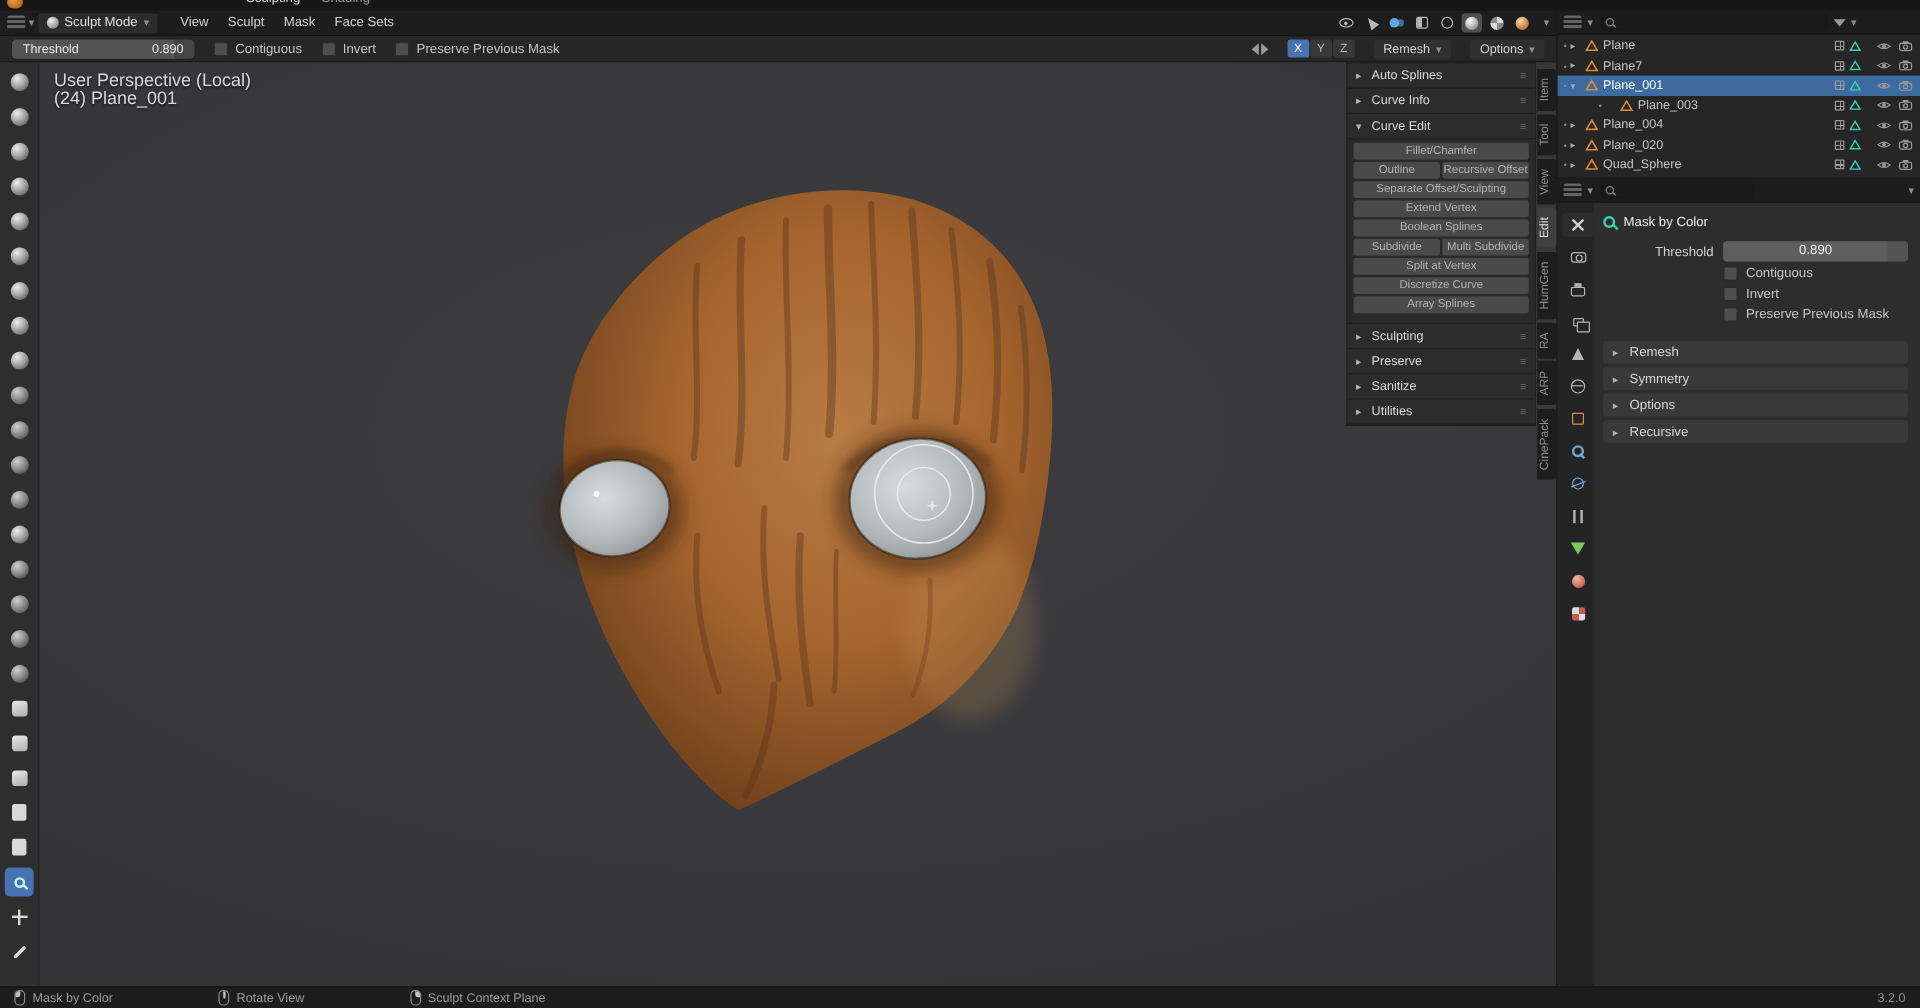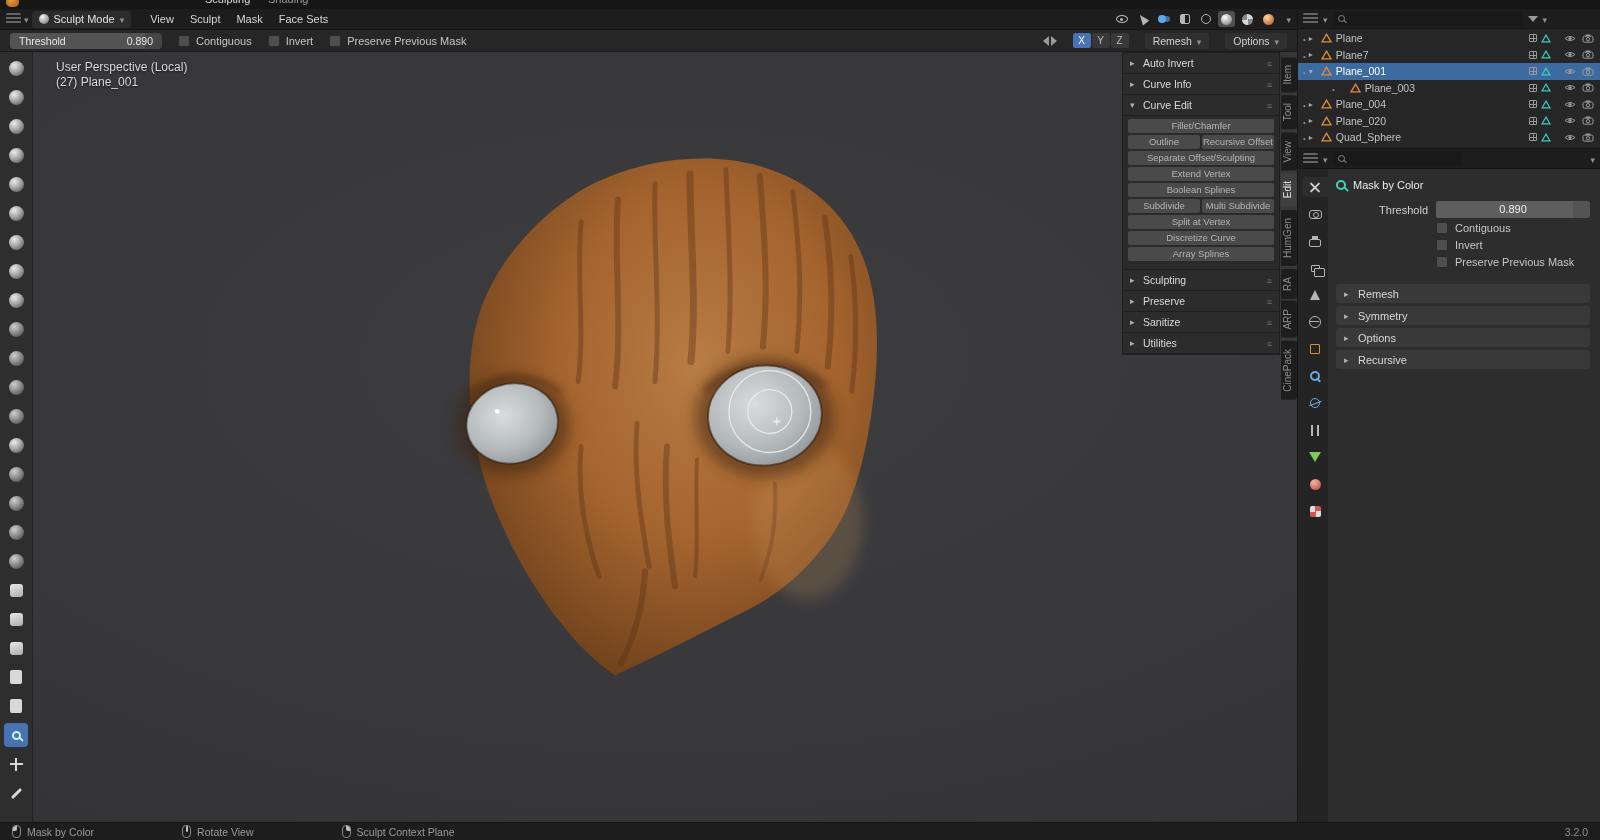--- a/index.html
+++ b/index.html
@@ -76,21 +76,21 @@
   .g-mag i { width:9px; height:9px; border:2px solid #c9f2e6; border-radius:50%; }
   .g-mag i::after { content:""; position:absolute; width:6px; height:2px; background:#c9f2e6; right:-5px; bottom:-2px; transform:rotate(45deg); border-radius:1px; }
   .g-move i { width:13px; height:13px; }
   .g-move i::before { content:""; position:absolute; left:0; top:5.5px; width:13px; height:2px; background:#d8d8d8; }
   .g-move i::after  { content:""; position:absolute; left:5.5px; top:0; width:2px; height:13px; background:#d8d8d8; }
   .g-pen i { width:13px; height:3px; background:#d8d8d8; transform:rotate(-45deg); border-radius:2px; }
 
   
   .viewport { position:absolute; left:33px; top:52px; width:1264px; bottom:18px;
               background:radial-gradient(120% 100% at 50% 40%, #3d3d3f 0%, #37373a 55%, #2e2e31 100%); overflow:hidden; }
-  .vp-overlay { position:absolute; left:23px; top:8px; color:#d8d8d8; font-size:12px; line-height:15px;
+  .vp-overlay { position:absolute; left:12px; top:8px; color:#d8d8d8; font-size:15px; line-height:15px;
                 text-shadow:0 1px 2px rgba(0,0,0,.55); z-index:3; }
   .vp-svg { position:absolute; inset:0; width:100%; height:100%; }
 
   
   .npanel { position:absolute; left:1122px; top:52px; width:158px; background:rgba(39,39,39,.97);
             border:1px solid #1e1e1e; font-size:10.5px; z-index:4; }
   .np-header { height:21px; display:flex; align-items:center; gap:5px; padding:0 7px; color:#dadada;
                border-bottom:1px solid #1f1f1f; background:#2c2c2c; }
   .np-arrow { font-size:9px; color:#b0b0b0; width:8px; }
   .glyph-grip::after { content:"≡"; color:#6e6e6e; font-size:9px; }
@@ -362,21 +362,21 @@
         <i></i>
       </span>
       <span class="tool gi-tool-annotate g-pen">
         <i></i>
       </span>
     </div>
 
   <div class="viewport">
     <div class="vp-overlay">
       <div>User Perspective (Local)</div>
-      <div>(27) Plane_001</div>
+      <div>(24) Plane_001</div>
     </div>
     <svg class="vp-svg" viewBox="0 0 1264 771">
       <defs>
         <radialGradient id="hg" cx="56%" cy="40%" r="68%">
           <stop offset="0%" stop-color="#b87c45"></stop>
           <stop offset="50%" stop-color="#a4642f"></stop>
           <stop offset="82%" stop-color="#7e4b21"></stop>
           <stop offset="100%" stop-color="#6a3c19"></stop>
         </radialGradient>
         <radialGradient id="eg" cx="42%" cy="38%" r="78%">
@@ -432,21 +432,21 @@
         <circle cx="744" cy="370" r="1" fill="#ebebeb"></circle>
       </g>
     </svg>
   </div>
 
   <div class="npanel">
     <div>
 
         <div class="np-header">
           <span class="np-arrow">▸</span>
-          <span>Auto Invert</span>
+          <span>Auto Splines</span>
           <span class="np-grip glyph-grip"></span>
         </div>
 
         <div class="np-header">
           <span class="np-arrow">▸</span>
           <span>Curve Info</span>
           <span class="np-grip glyph-grip"></span>
         </div>
       </div>
     <div class="np-header">

